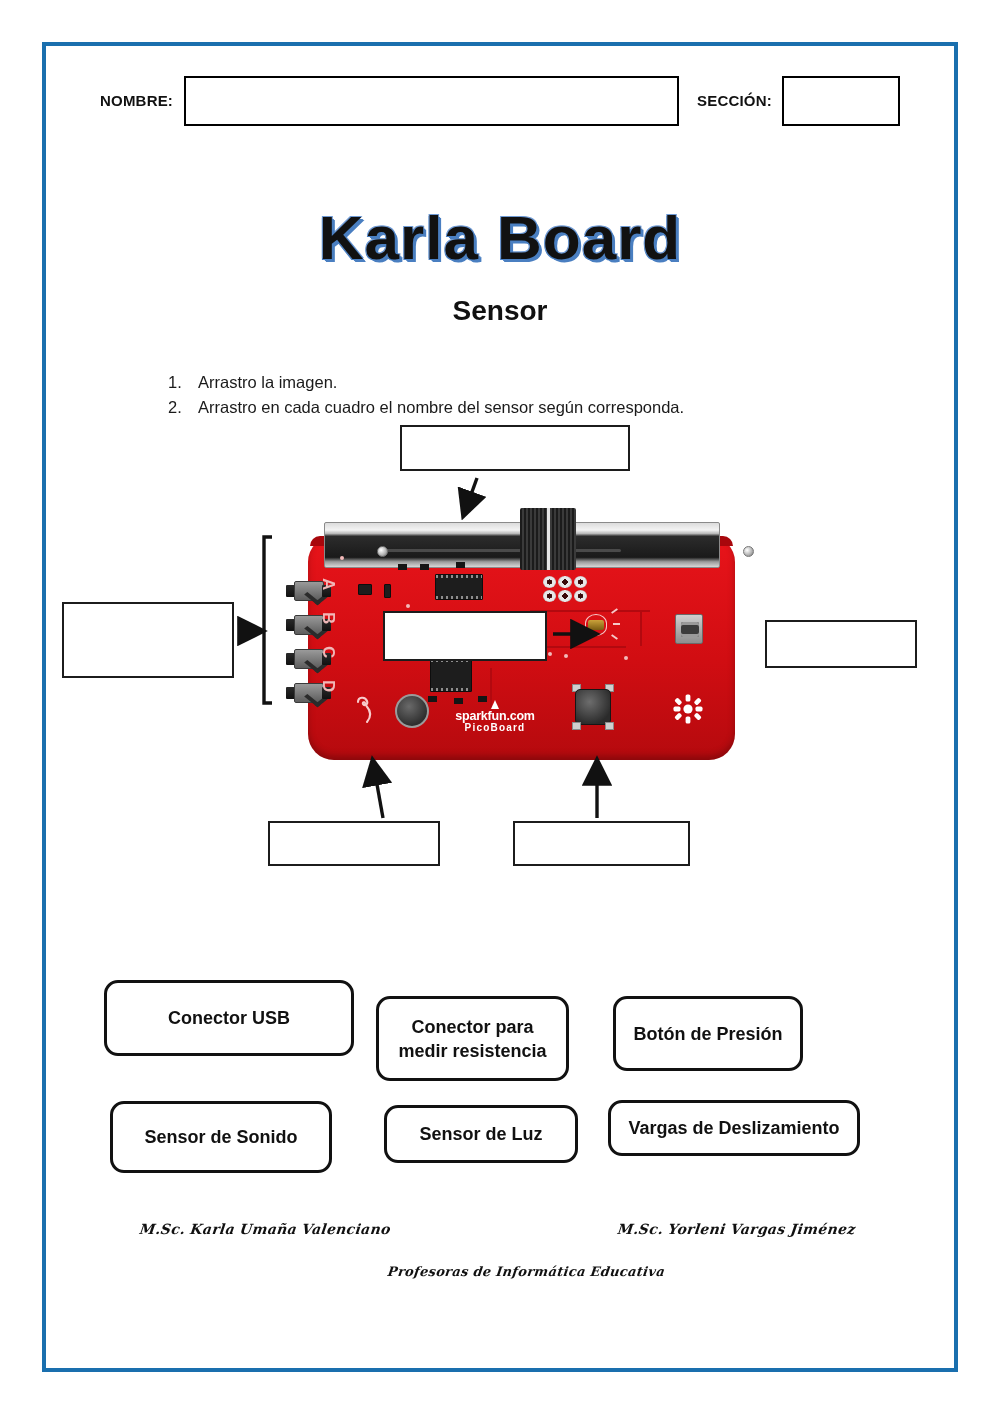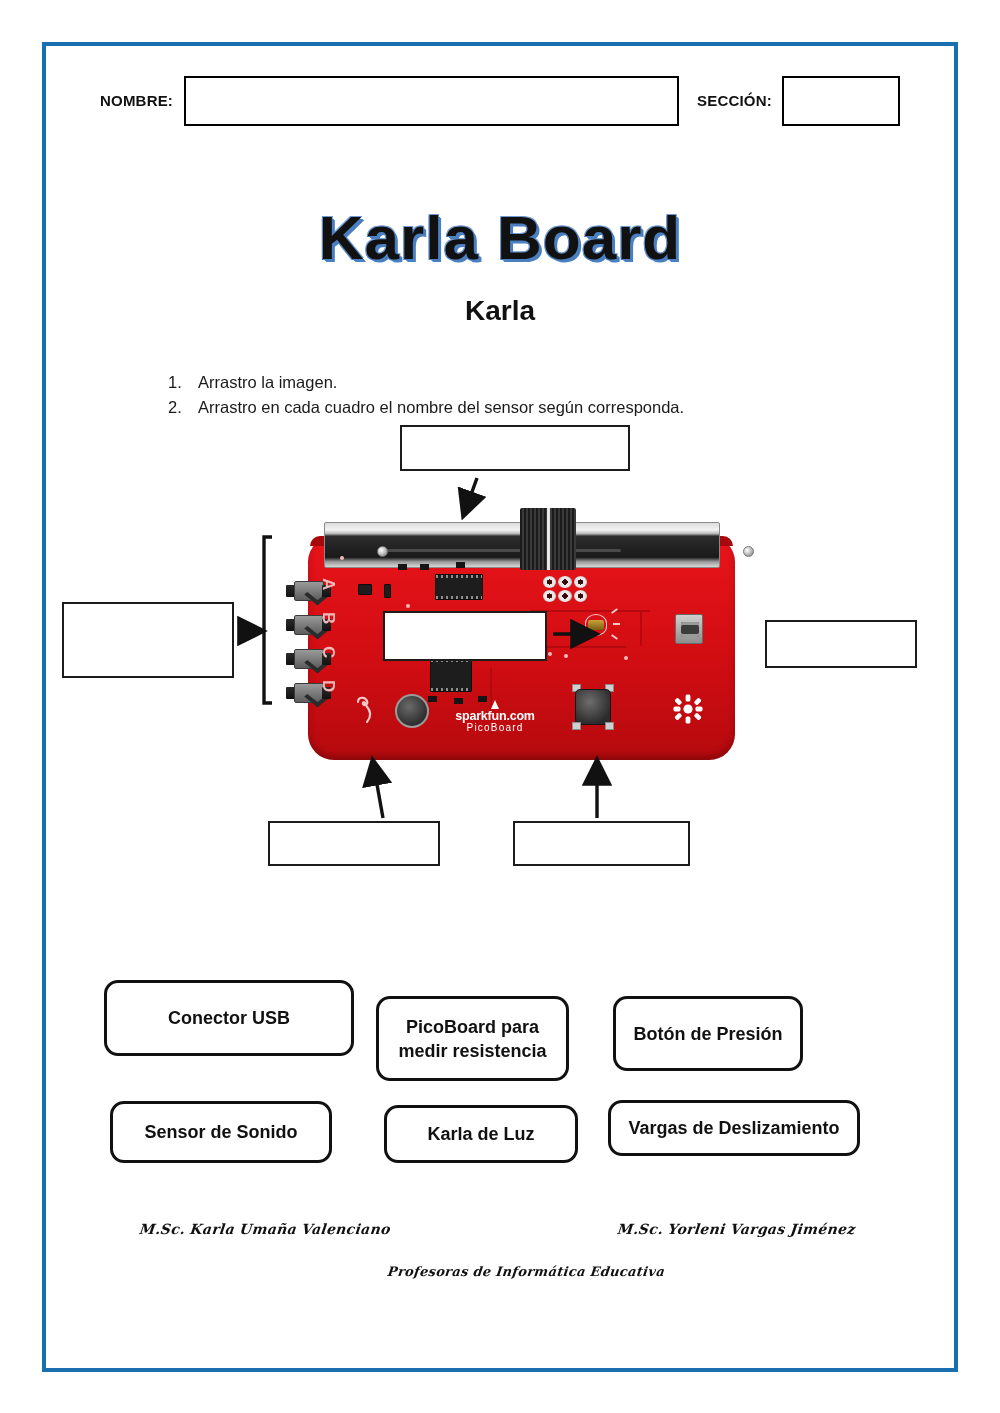--- a/index.html
+++ b/index.html
@@ -428,21 +428,21 @@
   }
   #sparkfun-name {
     font-size: 12.5px;
     font-weight: 700;
     color: #ffffff;
     line-height: 12px;
     letter-spacing: -.2px;
   }
   #sparkfun-product {
     font-size: 10px;
-    font-weight: 400;
+    font-weight: 700;
     color: #ffffff;
     letter-spacing: 1.2px;
     line-height: 12px;
   }
   #sf-flower {
     position: absolute;
     left: 393px; top: 176px;
     width: 30px; height: 30px;
     z-index: 3;
   }
@@ -467,21 +467,21 @@
     text-align: center;
     font-size: 18px;
     font-weight: 700;
     color: #111;
     line-height: 24px;
     padding: 2px 8px;
   }
   #ans-0 { left: 104px; top: 980px;  width: 250px; height: 76px; }
   #ans-1 { left: 376px; top: 996px;  width: 193px; height: 85px; }
   #ans-2 { left: 613px; top: 996px;  width: 190px; height: 75px; }
-  #ans-3 { left: 110px; top: 1101px; width: 222px; height: 62px; }
+  #ans-3 { left: 110px; top: 1101px; width: 222px; height: 72px; }
   #ans-4 { left: 384px; top: 1105px; width: 194px; height: 58px; }
   #ans-5 { left: 608px; top: 1100px; width: 252px; height: 56px; }
 
   
   .sig {
     position: absolute;
     font-family: "DejaVu Serif", serif;
     font-style: italic;
     font-weight: 700;
     font-size: 14px;
@@ -500,21 +500,21 @@
 <div id="page-frame"></div>
 
 <div id="header-row">
   <div class="hdr-label" id="nombre-label">NOMBRE:</div>
   <div id="nombre-field"></div>
   <div class="hdr-label" id="seccion-label">SECCIÓN:</div>
   <div id="seccion-field"></div>
 </div>
 
 <div id="main-title">Karla Board</div>
-<div id="sub-title">Karla</div>
+<div id="sub-title">Sensor</div>
 
 <div id="instructions">
   <div class="instr-item">
     <span class="instr-num">1.</span>
     <span class="instr-text">Arrastro la imagen.</span>
   </div>
   <div class="instr-item">
     <span class="instr-num">2.</span>
     <span class="instr-text">Arrastro en cada cuadro el nombre del sensor según corresponda.</span>
   </div>
@@ -661,21 +661,21 @@
   <line x1="240" y1="631" x2="261" y2="631" stroke="#111" stroke-width="3.4" marker-end="url(#ah)"></line>
 
   <line x1="553" y1="634" x2="594" y2="634" stroke="#111" stroke-width="3.4" marker-end="url(#ah)"></line>
 
   <line x1="383" y1="818" x2="373" y2="762" stroke="#111" stroke-width="3.4" marker-end="url(#ah)"></line>
 
   <line x1="597" y1="818" x2="597" y2="762" stroke="#111" stroke-width="3.4" marker-end="url(#ah)"></line>
 </svg>
 
 <div class="answer-box" id="ans-0">Conector USB</div>
-<div class="answer-box" id="ans-1">PicoBoard para medir resistencia</div>
+<div class="answer-box" id="ans-1">Conector para medir resistencia</div>
 <div class="answer-box" id="ans-2">Botón de Presión</div>
 <div class="answer-box" id="ans-3">Sensor de Sonido</div>
-<div class="answer-box" id="ans-4">Karla de Luz</div>
+<div class="answer-box" id="ans-4">Sensor de Luz</div>
 <div class="answer-box" id="ans-5">Vargas de Deslizamiento</div>
 
 <div class="sig" id="sig-left">M.Sc. Karla Umaña Valenciano</div>
 <div class="sig" id="sig-right">M.Sc. Yorleni Vargas Jiménez</div>
 <div class="sig" id="sig-role">Profesoras de Informática Educativa</div>
 
 </body></html>

